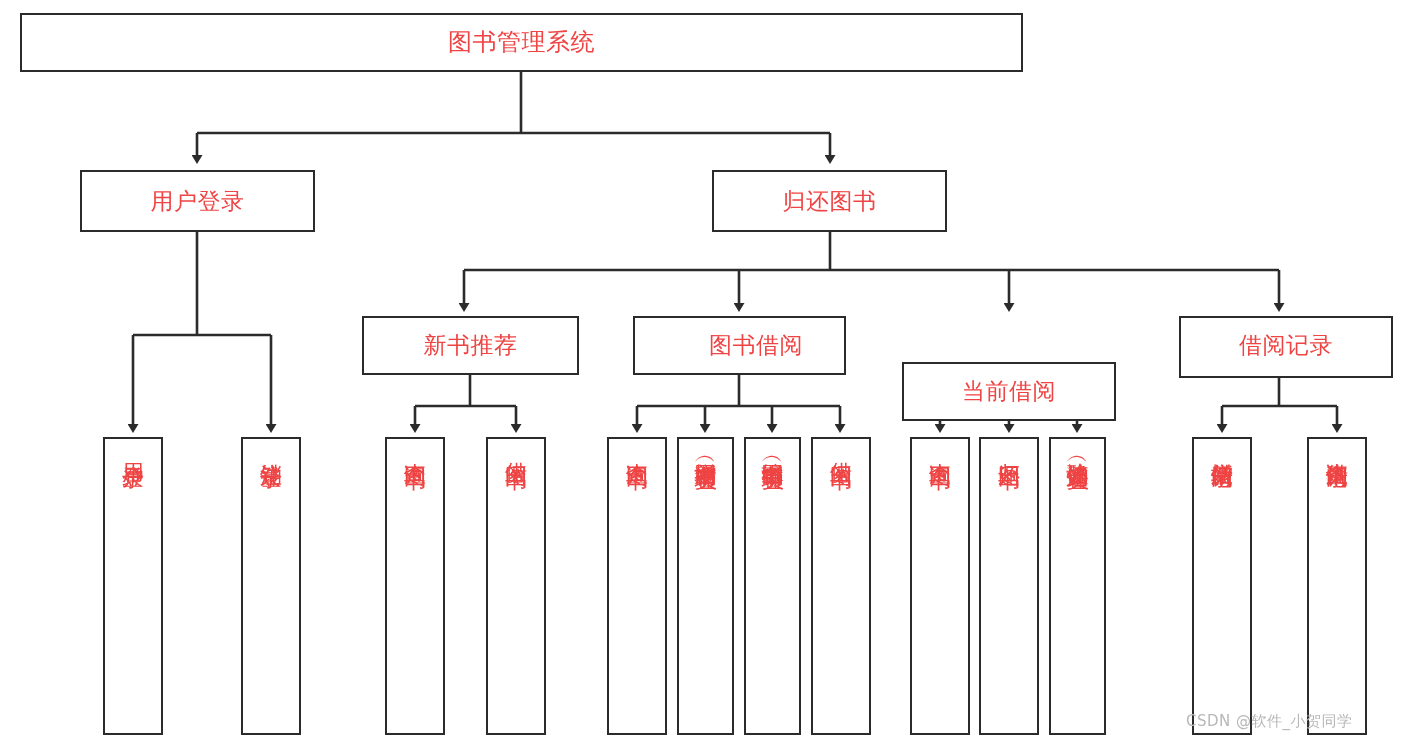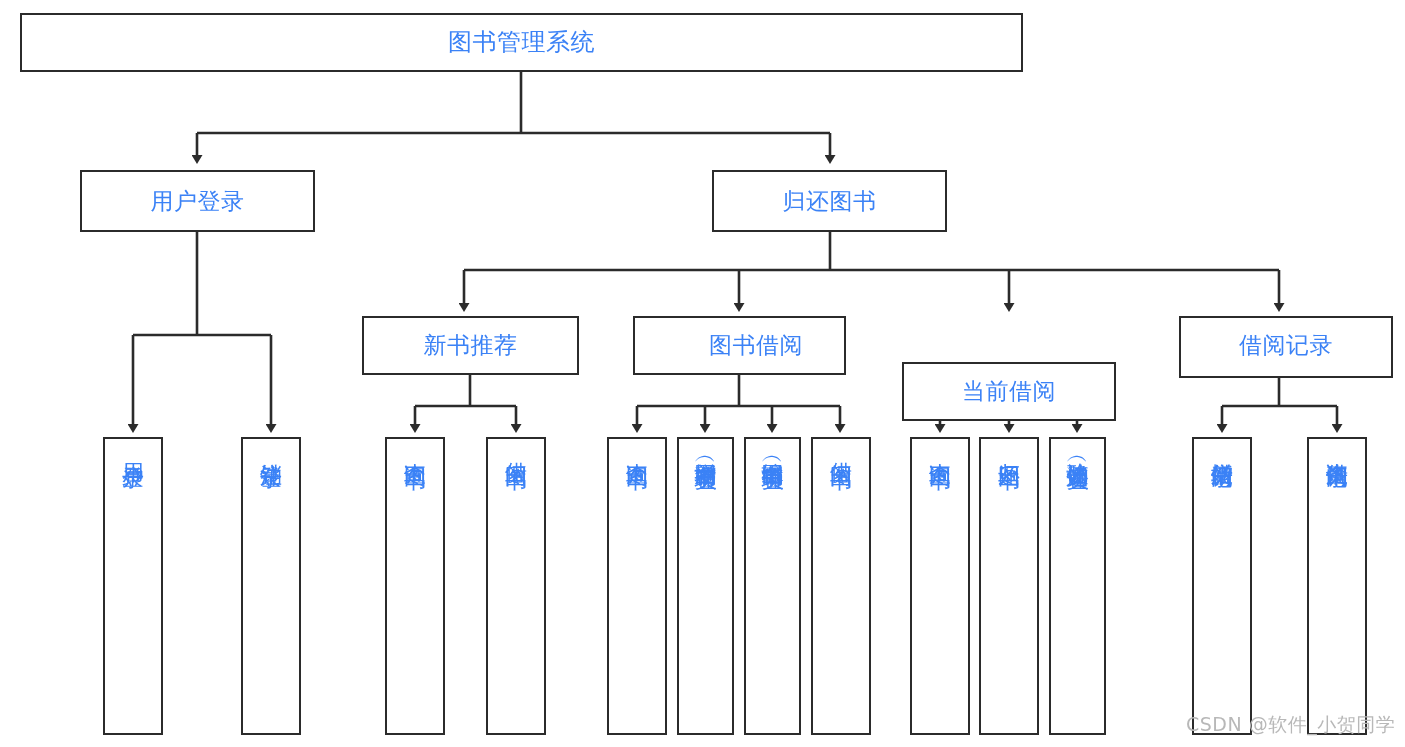--- a/index.html
+++ b/index.html
@@ -27,21 +27,21 @@
     pointer-events: none;
   }
   .node {
     position: absolute;
     box-sizing: border-box;
     background: #ffffff;
     border: 2.5px solid #2b2b2b;
     display: flex;
     align-items: center;
     justify-content: center;
-    color: #3b82f6;
+    color: #ef4444;
   }
   .node .label {
     display: block;
     text-align: center;
     line-height: 1.06;
     letter-spacing: 0.5px;
   }
   
   .node.horiz .label {
     writing-mode: horizontal-tb;
@@ -62,21 +62,21 @@
     letter-spacing: 2px;
     white-space: nowrap;
   }
   .node.vert.tall .label {
     letter-spacing: 1px;
   }
   #watermark {
     position: absolute;
     left: 1186px;
     top: 712px;
-    font-size: 19px;
+    font-size: 15px;
     color: #b8b8b8;
     white-space: nowrap;
     letter-spacing: 0.5px;
     font-family: "DejaVu Sans", "Liberation Sans", sans-serif;
   }
 </style>
 </head>
 <body>
 
 <div id="canvas">

